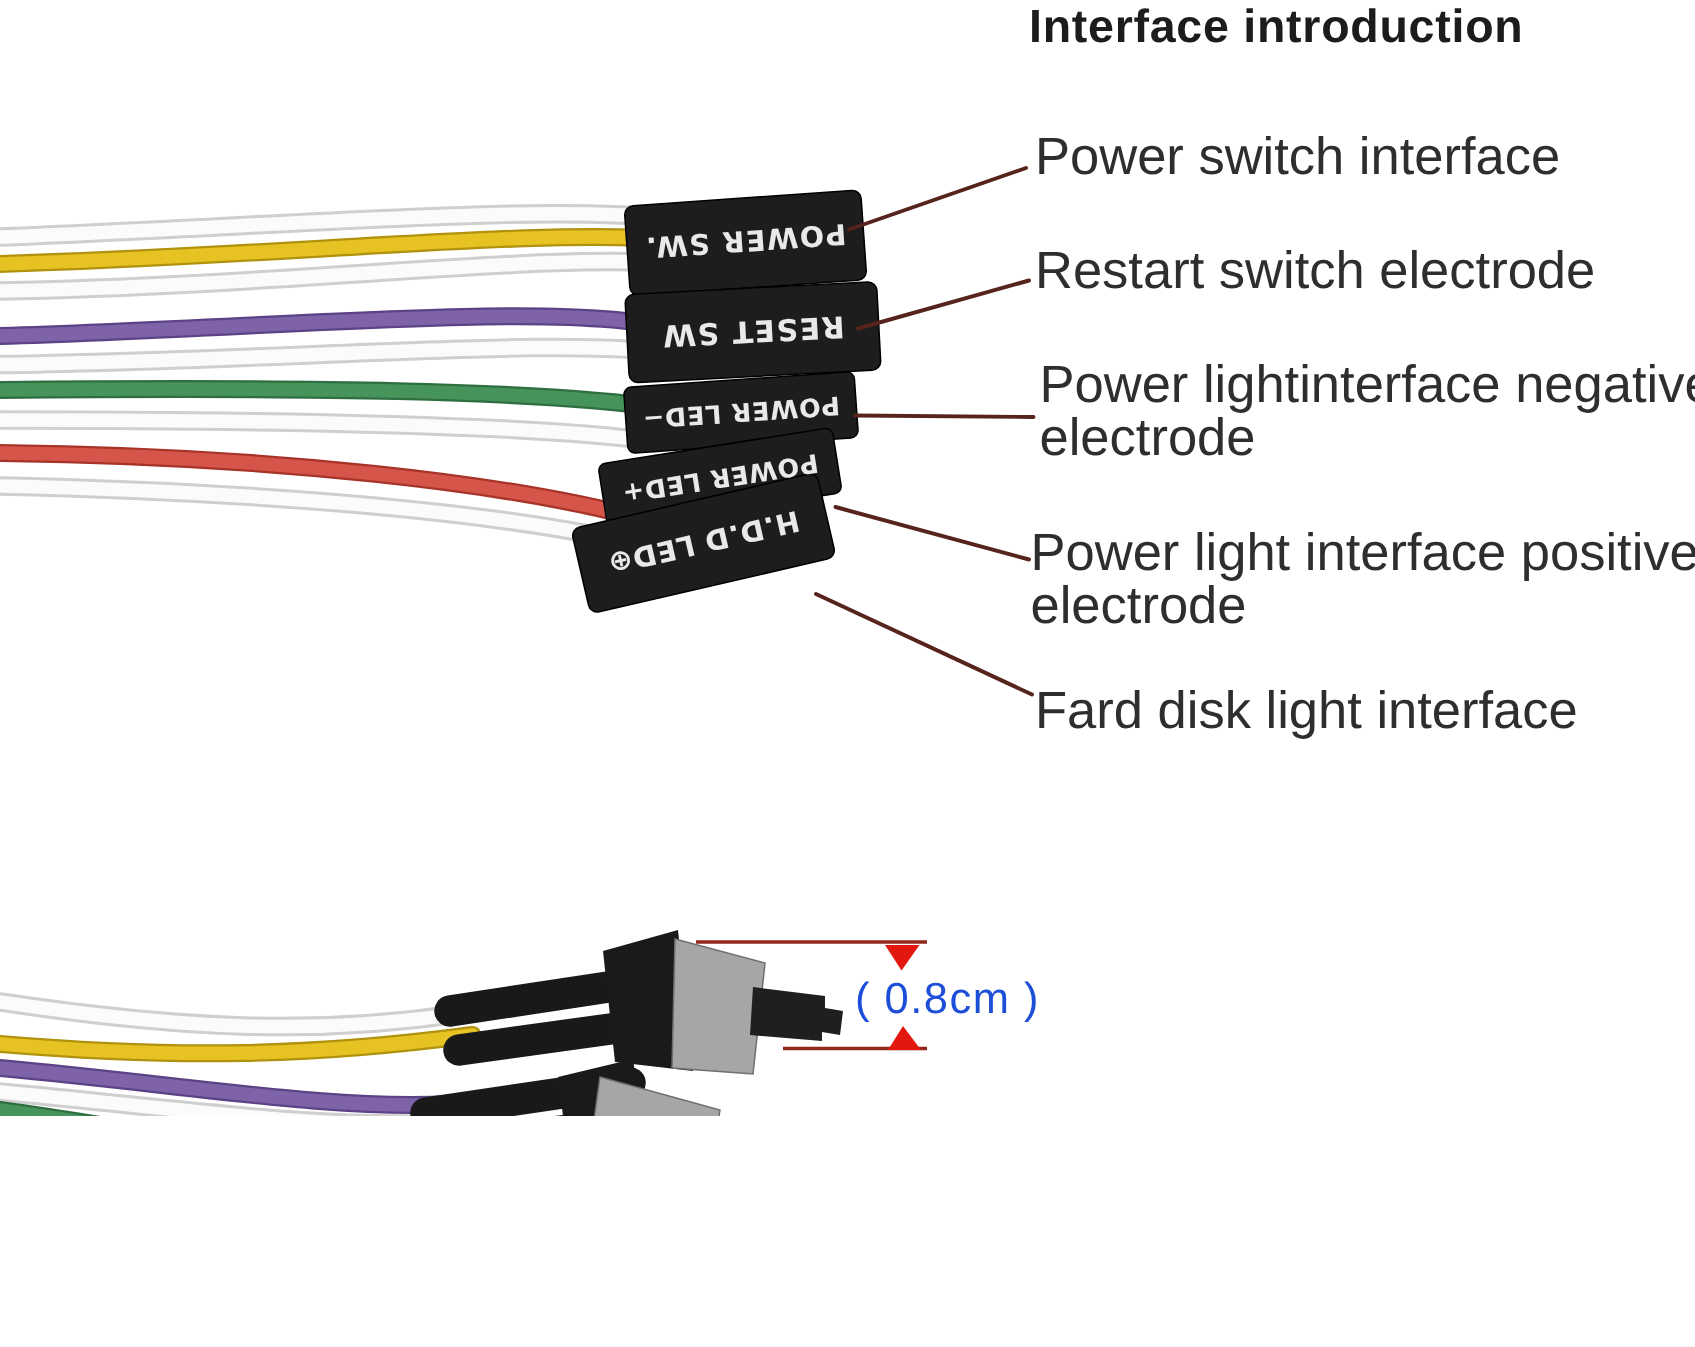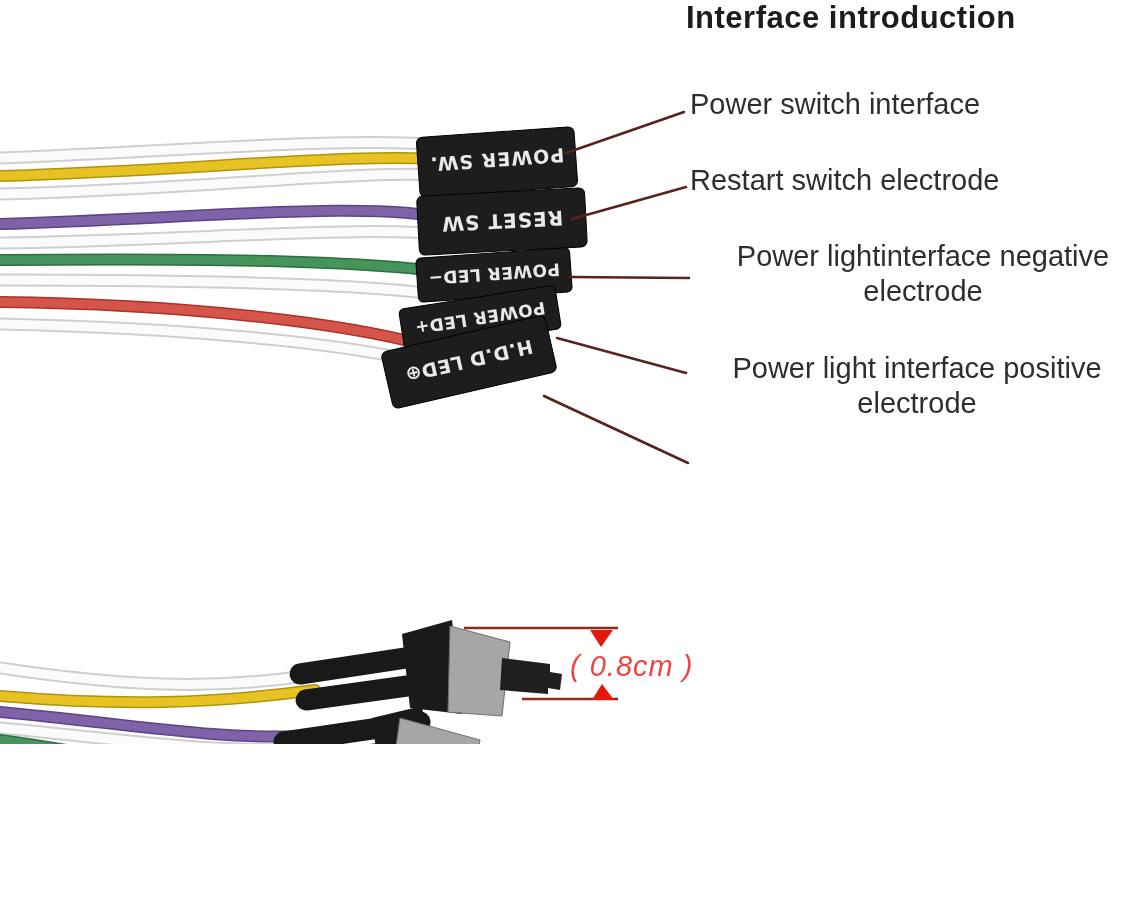--- a/index.html
+++ b/index.html
@@ -1,33 +1,33 @@
 <!DOCTYPE html>
 <html><head>
 <meta charset="utf-8">
 <style>
   html,body{margin:0;padding:0;background:#ffffff;}
   .canvas{
     position:relative;width:1130px;height:744px;background:#ffffff;
-    overflow:hidden;font-family:"Liberation Sans",sans-serif;text-align:center;
+    overflow:hidden;font-family:"Liberation Sans",sans-serif;
   }
   .canvas svg{position:absolute;left:0;top:0;}
   .wire{fill:none;stroke-linecap:round;}
   .title{
     position:absolute;left:686px;top:0px;
     font-size:31px;font-weight:bold;color:#1c1c1c;letter-spacing:0.5px;
     white-space:nowrap;
   }
   .lbl{
-    position:absolute;font-size:29px;color:#2e2e2e;line-height:35px;
+    position:absolute;font-size:35px;color:#2e2e2e;line-height:35px;
   }
   .lbl.nowrap{white-space:nowrap;}
   .dim-text{
     position:absolute;left:570px;top:650px;
-    font-size:29px;color:#ef4444;letter-spacing:1px;white-space:nowrap;font-style:italic;
+    font-size:29px;color:#1d4ed8;letter-spacing:1px;white-space:nowrap;
   }
   .ctext{
     position:absolute;color:#e9e9e9;font-family:"DejaVu Sans",sans-serif;
     font-weight:bold;white-space:nowrap;transform-origin:center;
   }
   .ct1{left:497px;top:160px;font-size:19px;letter-spacing:1px;transform:translate(-50%,-50%) rotate(176deg);}
   .ct2{left:502px;top:221px;font-size:20px;letter-spacing:1px;transform:translate(-50%,-50%) rotate(177deg);}
   .ct3{left:494px;top:274px;font-size:17px;letter-spacing:0.5px;transform:translate(-50%,-50%) rotate(176deg);}
   .ct4{left:480px;top:318px;font-size:17px;letter-spacing:0.5px;transform:translate(-50%,-50%) rotate(171deg);}
   .ct5{left:469px;top:361px;font-size:19px;letter-spacing:0.5px;transform:translate(-50%,-50%) rotate(167deg);}
@@ -147,20 +147,21 @@
       <polygon points="592,700 614,700 602,684" fill="#e3170d"></polygon>
     </g>
   </svg>
 
   <div class="title">Interface introduction</div>
 
   <div class="lbl nowrap" style="left:690px;top:87px;">Power switch interface</div>
   <div class="lbl nowrap" style="left:690px;top:163px;">Restart switch electrode</div>
   <div class="lbl" style="left:693px;top:239px;width:460px;">Power lightinterface negative electrode</div>
   <div class="lbl" style="left:687px;top:351px;width:460px;">Power light interface positive electrode</div>
+  <div class="lbl nowrap" style="left:690px;top:456px;">Fard disk light interface</div>
 
   <div class="dim-text">( 0.8cm )</div>
 
   <div class="ctext ct1">POWER SW.</div>
   <div class="ctext ct2">RESET SW</div>
   <div class="ctext ct3">POWER LED−</div>
   <div class="ctext ct4">POWER LED+</div>
   <div class="ctext ct5">H.D.D LED⊕</div>
 
 </div>

